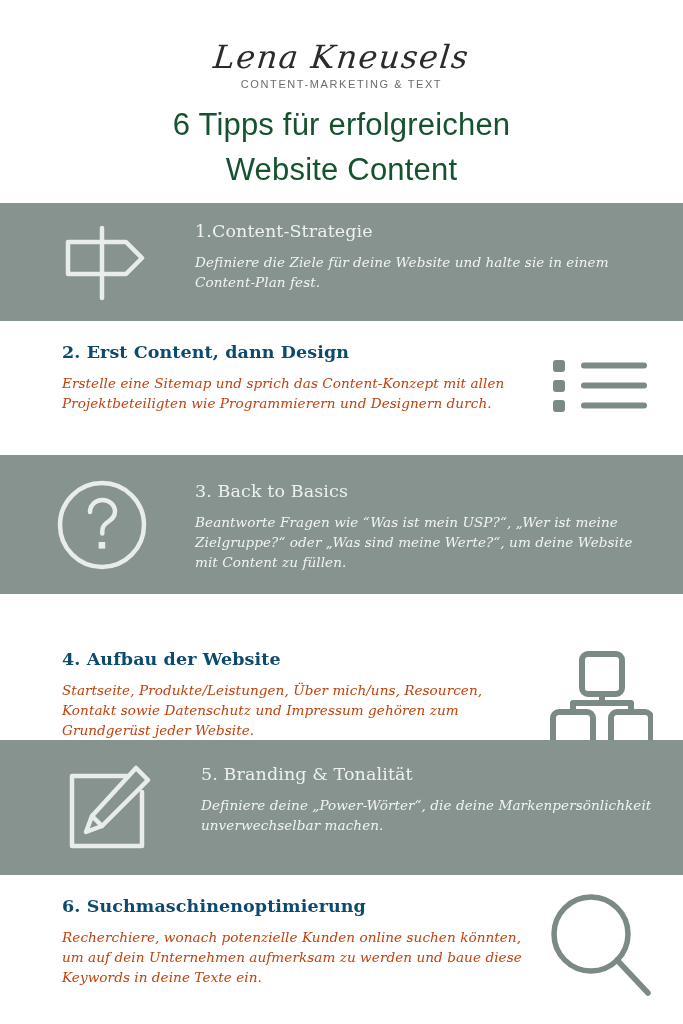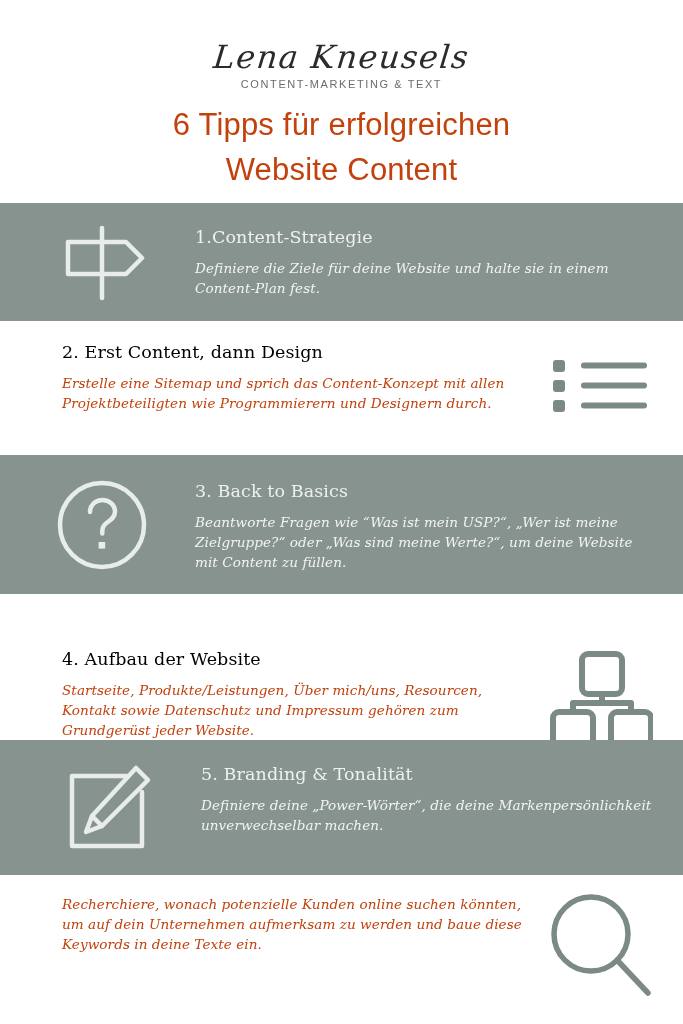--- a/index.html
+++ b/index.html
@@ -50,21 +50,21 @@
     line-height: 12px;
   }
   #page-title {
     position: absolute;
     left: 0; top: 102px;
     width: 683px;
     text-align: center;
     font-family: "Liberation Sans", sans-serif;
     font-size: 31px;
     font-weight: 400;
-    color: #c2410c;
+    color: #14532d;
     line-height: 45px;
     letter-spacing: 0.2px;
   }
   #page-title .tl { display: block; }
 
   
   .band {
     position: absolute;
     left: 0;
     width: 683px;
@@ -106,21 +106,21 @@
     font-family: "DejaVu Serif", serif;
     font-size: 13.6px;
     font-weight: 400;
     line-height: 20px;
     margin: 0;
     letter-spacing: 0.05px;
     font-style: italic;
   }
   .shaded .item-title { color: #eef1f0; }
   .shaded .item-body  { color: #f2f4f3; }
-  .plain  .item-title { color: #000000; }
+  .plain  .item-title { color: #0c4a6e; font-weight: bold; }
   .plain  .item-body  { color: #c2410c; }
 
   svg { display: block; }
 </style>
 </head>
 <body>
 
 <div id="header">
   <div id="logo-block">
     <span id="logo-script">Lena Kneusels</span>
@@ -133,21 +133,21 @@
 </div>
 
 <div class="band shaded" style="top:203px;height:118px;">
   <div class="band-inner">
     <div class="icon-box left" style="top:22px;width:110px;height:76px;">
       <svg width="96" height="78" viewBox="0 0 96 78" fill="none" stroke="#e9ecec" stroke-width="4.5" stroke-linejoin="round" stroke-linecap="round">
         <path d="M48 4 V74"></path>
         <path d="M14 18 H72 L88 34 L72 50 H14 Z"></path>
       </svg>
     </div>
-    <div class="text-col indent-right" style="top:22px;">
+    <div class="text-col indent-right" style="top:16px;">
       <p class="item-title">1.Content-Strategie</p>
       <p class="item-body">Definiere die Ziele für deine Website und halte sie in einem Content-Plan fest.</p>
     </div>
   </div>
 </div>
 
 <div class="band plain" style="top:321px;height:134px;">
   <div class="band-inner">
     <div class="icon-box right" style="top:34px;width:120px;height:62px;">
       <svg width="100" height="58" viewBox="0 0 100 58" fill="none">
@@ -217,16 +217,17 @@
 
 <div class="band plain" style="top:875px;height:149px;">
   <div class="band-inner">
     <div class="icon-box right" style="top:14px;width:120px;height:112px;">
       <svg width="108" height="110" viewBox="0 0 108 110" fill="none" stroke="#7c8a86" stroke-width="5.5" stroke-linecap="round">
         <circle cx="44" cy="44" r="37"></circle>
         <path d="M70 70 L101 103"></path>
       </svg>
     </div>
     <div class="text-col indent-left" style="top:19px;">
+      <p class="item-title">6. Suchmaschinenoptimierung</p>
       <p class="item-body">Recherchiere, wonach potenzielle Kunden online suchen könnten, um auf dein Unternehmen aufmerksam zu werden und baue diese Keywords in deine Texte ein.</p>
     </div>
   </div>
 </div>
 
 </body></html>

